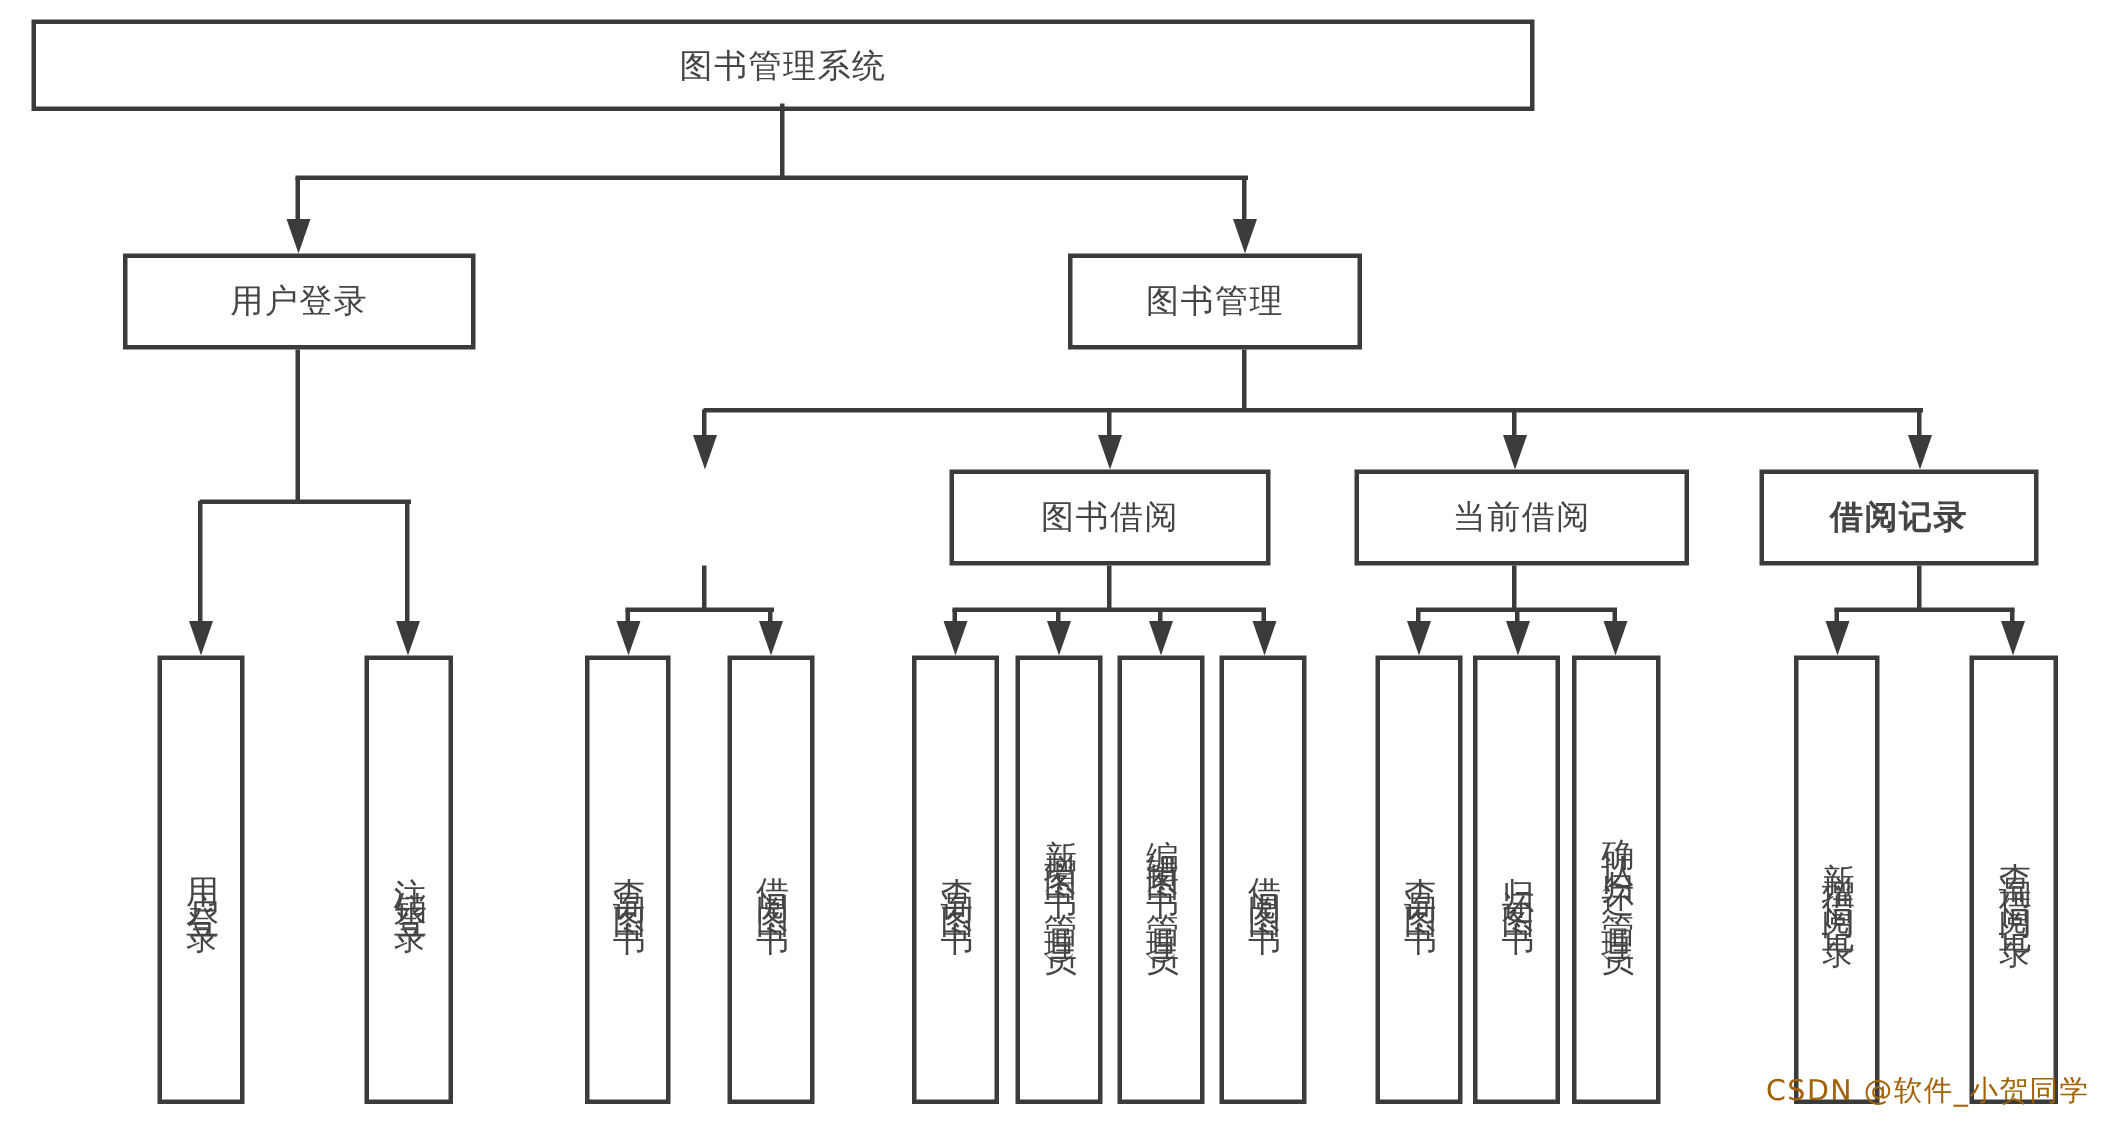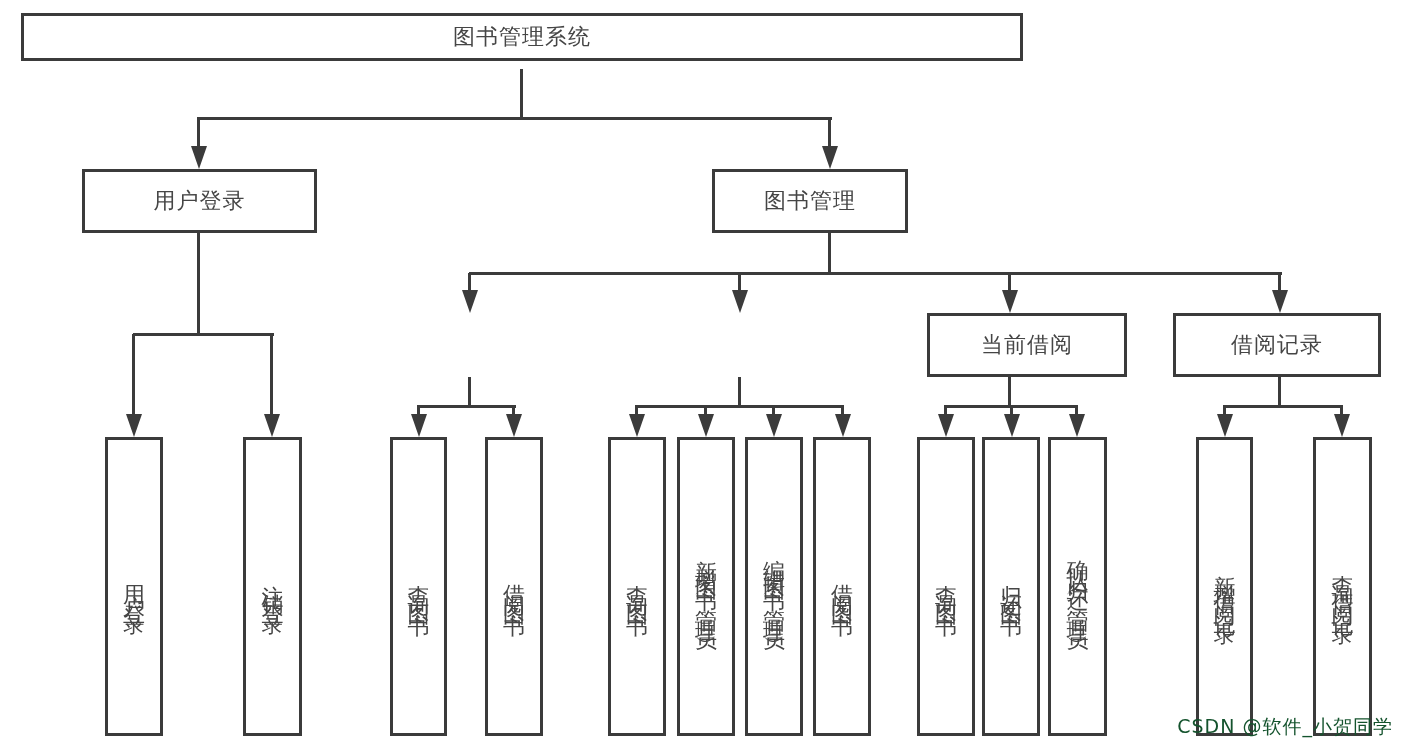--- a/index.html
+++ b/index.html
@@ -42,31 +42,31 @@
   .arrowhead{
     position:absolute;width:0;height:0;
     border-left:8px solid transparent;
     border-right:8px solid transparent;
     border-top:23px solid #3b3b3b;
   }
   .watermark{
     position:absolute;
     right:12px;top:714px;
     font-size:19px;
-    color:#14532d;
+    color:#a16207;
     letter-spacing:1px;
     white-space:nowrap;
   }
 </style>
 </head>
 <body>
 
 <div class="canvas">
 
-  <div class="box" style="left:21px;top:13px;width:1002px;height:48px;">
+  <div class="box" style="left:21px;top:13px;width:1002px;height:61px;">
     <span>图书管理系统</span>
   </div>
 
   <div class="vline" style="left:520px;top:69px;height:49px;"></div>
   <div class="hline" style="left:197px;top:117px;width:635px;"></div>
   <div class="vline" style="left:197px;top:118px;height:29px;"></div>
   <div class="arrowhead" style="left:191px;top:146px;"></div>
   <div class="vline" style="left:828px;top:118px;height:29px;"></div>
   <div class="arrowhead" style="left:822px;top:146px;"></div>
 
@@ -88,24 +88,27 @@
   <div class="hline" style="left:469px;top:272px;width:813px;"></div>
   <div class="vline" style="left:468px;top:273px;height:17px;"></div>
   <div class="arrowhead" style="left:462px;top:290px;"></div>
   <div class="vline" style="left:738px;top:273px;height:17px;"></div>
   <div class="arrowhead" style="left:732px;top:290px;"></div>
   <div class="vline" style="left:1008px;top:273px;height:17px;"></div>
   <div class="arrowhead" style="left:1002px;top:290px;"></div>
   <div class="vline" style="left:1278px;top:273px;height:17px;"></div>
   <div class="arrowhead" style="left:1272px;top:290px;"></div>
 
-  <div class="box" style="left:903px;top:313px;width:200px;height:64px;margin-left:24px;">
+  <div class="box" style="left:633px;top:313px;width:214px;height:64px;">
+    <span>图书借阅</span>
+  </div>
+  <div class="box" style="left:903px;top:313px;width:223px;height:64px;">
     <span>当前借阅</span>
   </div>
-  <div class="box" style="left:1173px;top:313px;width:208px;height:64px;">
+  <div class="box" style="left:1173px;top:313px;width:186px;height:64px;font-weight:bold;">
     <span>借阅记录</span>
   </div>
 
   <div class="vline" style="left:468px;top:377px;height:29px;"></div>
   <div class="hline" style="left:417px;top:405px;width:99px;"></div>
   <div class="vline" style="left:417px;top:406px;height:8px;"></div>
   <div class="arrowhead" style="left:411px;top:414px;"></div>
   <div class="vline" style="left:512px;top:406px;height:8px;"></div>
   <div class="arrowhead" style="left:506px;top:414px;"></div>
 

